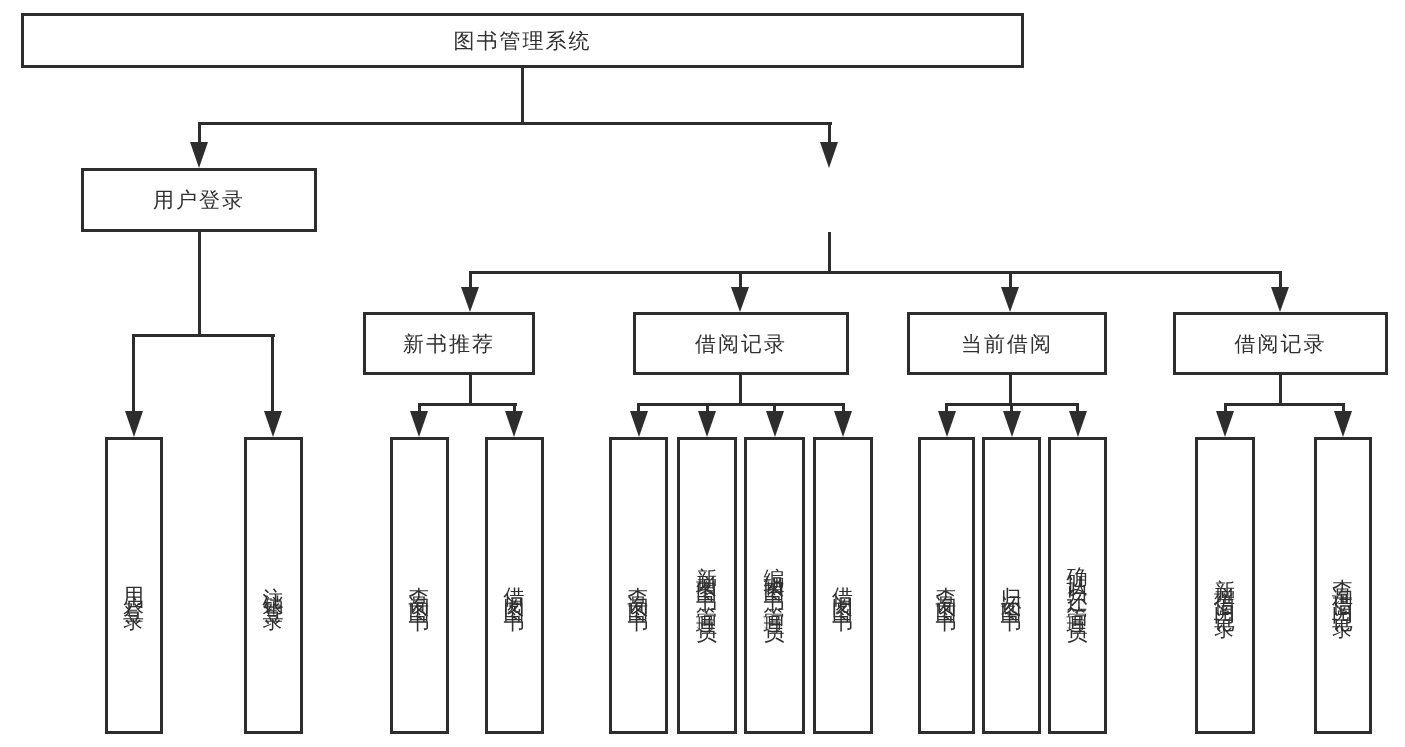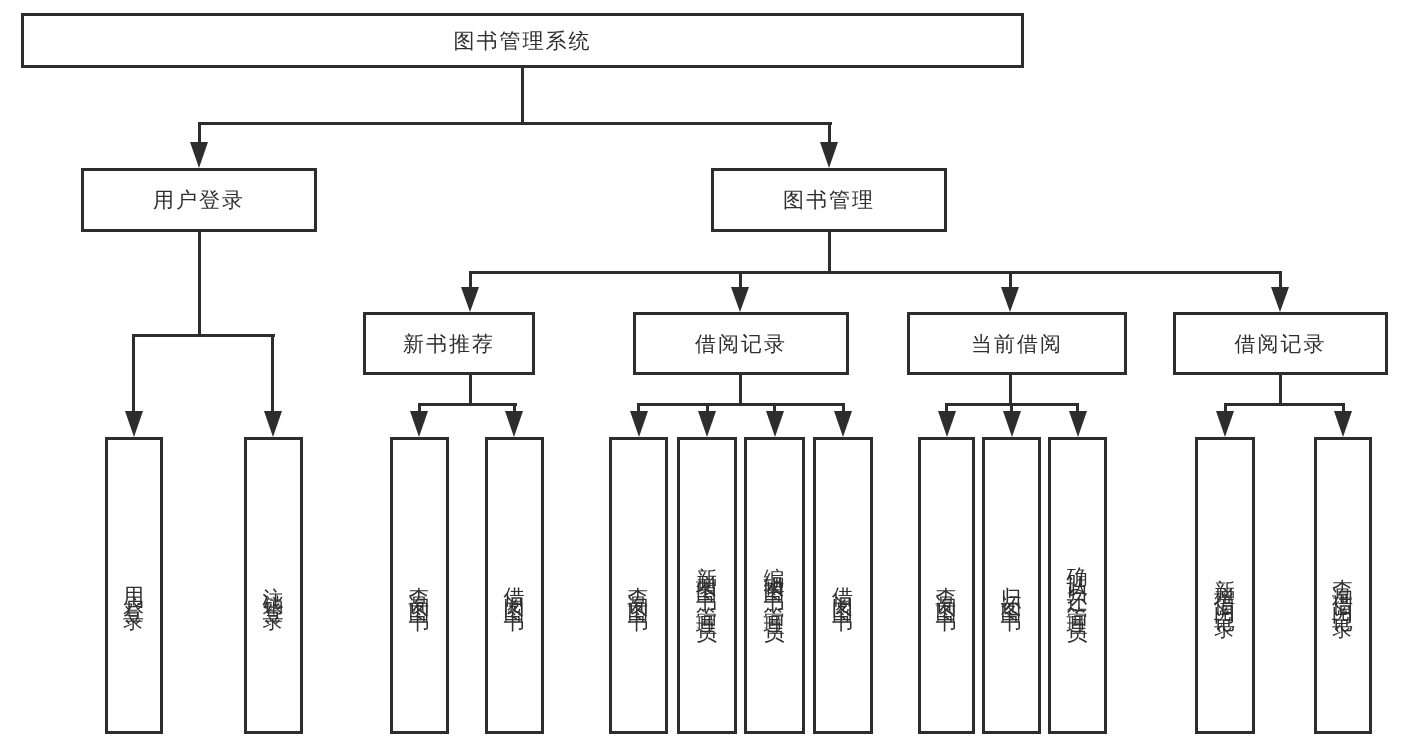--- a/index.html
+++ b/index.html
@@ -95,31 +95,28 @@
   <div class="arrow" style="left:1216px;top:411px;"></div>
   <div class="arrow" style="left:1334px;top:411px;"></div>
 
   <div class="node h" style="left:21px;top:13px;width:1003px;height:55px;">
     <span>图书管理系统</span>
   </div>
 
   <div class="node h" style="left:81px;top:168px;width:236px;height:64px;">
     <span>用户登录</span>
   </div>
-  <div class="node h" style="left:711px;top:168px;width:236px;height:64px;">
-    <span>图书管理</span>
-  </div>
 
   <div class="node h" style="left:363px;top:312px;width:172px;height:63px;">
     <span>新书推荐</span>
   </div>
   <div class="node h" style="left:633px;top:312px;width:216px;height:63px;">
     <span>借阅记录</span>
   </div>
-  <div class="node h" style="left:907px;top:312px;width:220px;height:63px;">
+  <div class="node h" style="left:907px;top:312px;width:200px;height:63px;">
     <span>当前借阅</span>
   </div>
   <div class="node h" style="left:1173px;top:312px;width:215px;height:63px;">
     <span>借阅记录</span>
   </div>
 
   <div class="node v" style="left:105px;top:437px;width:58px;height:297px;">
     <span>用户登录</span>
   </div>
   <div class="node v" style="left:244px;top:437px;width:59px;height:297px;">

